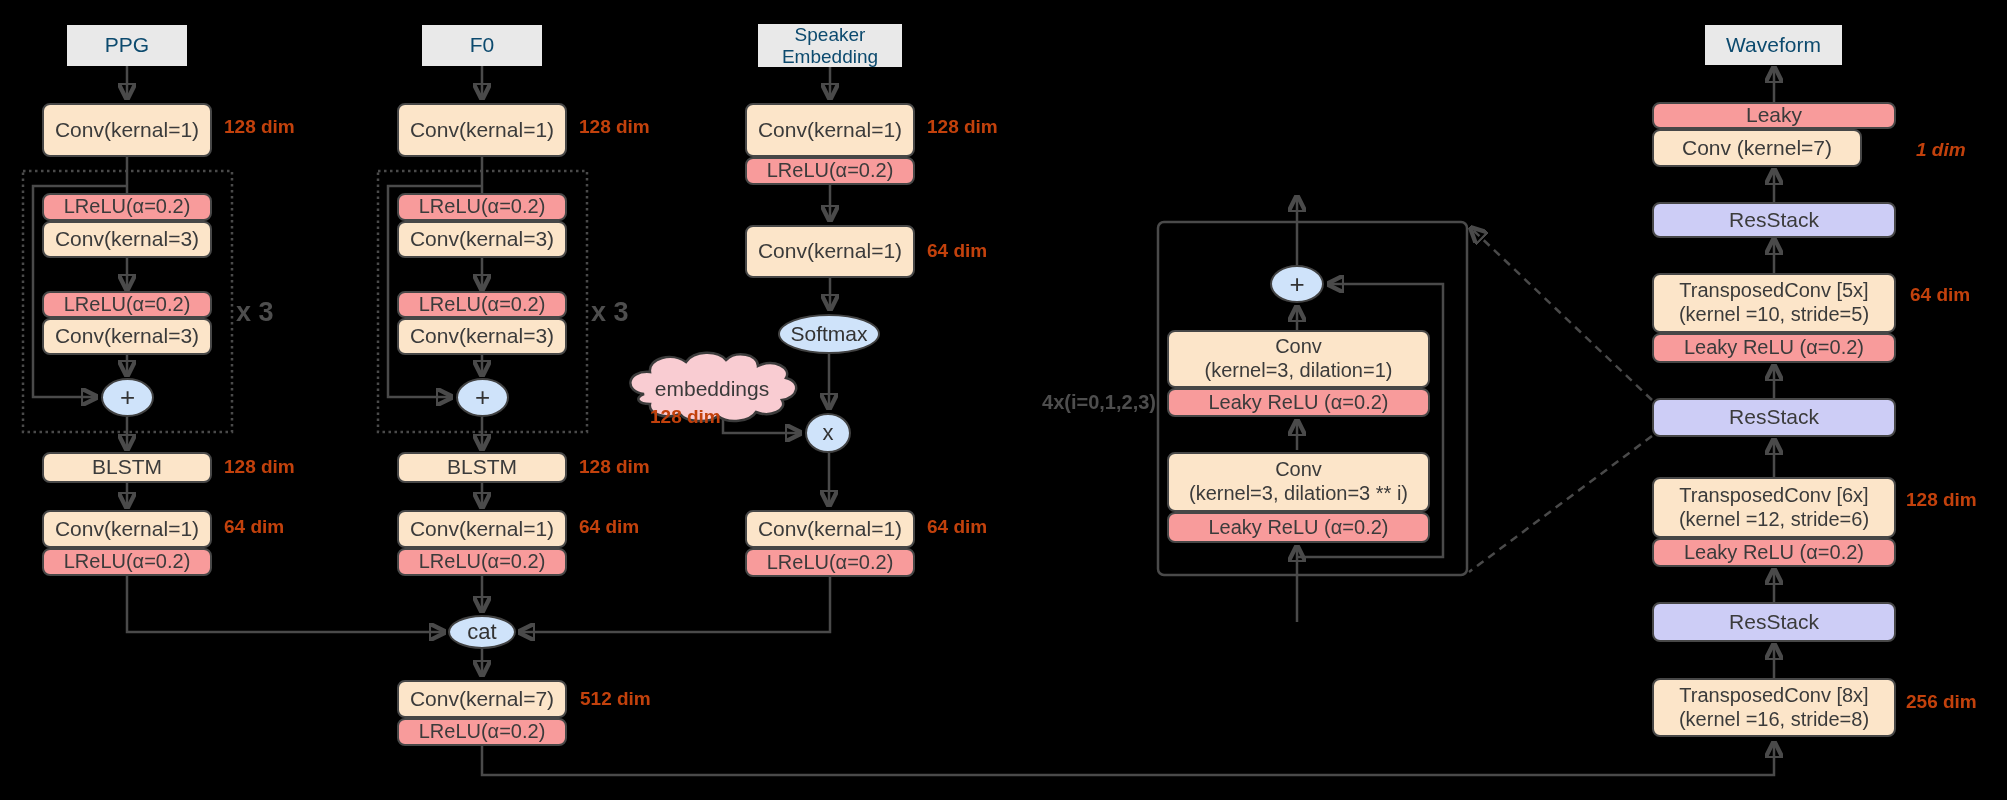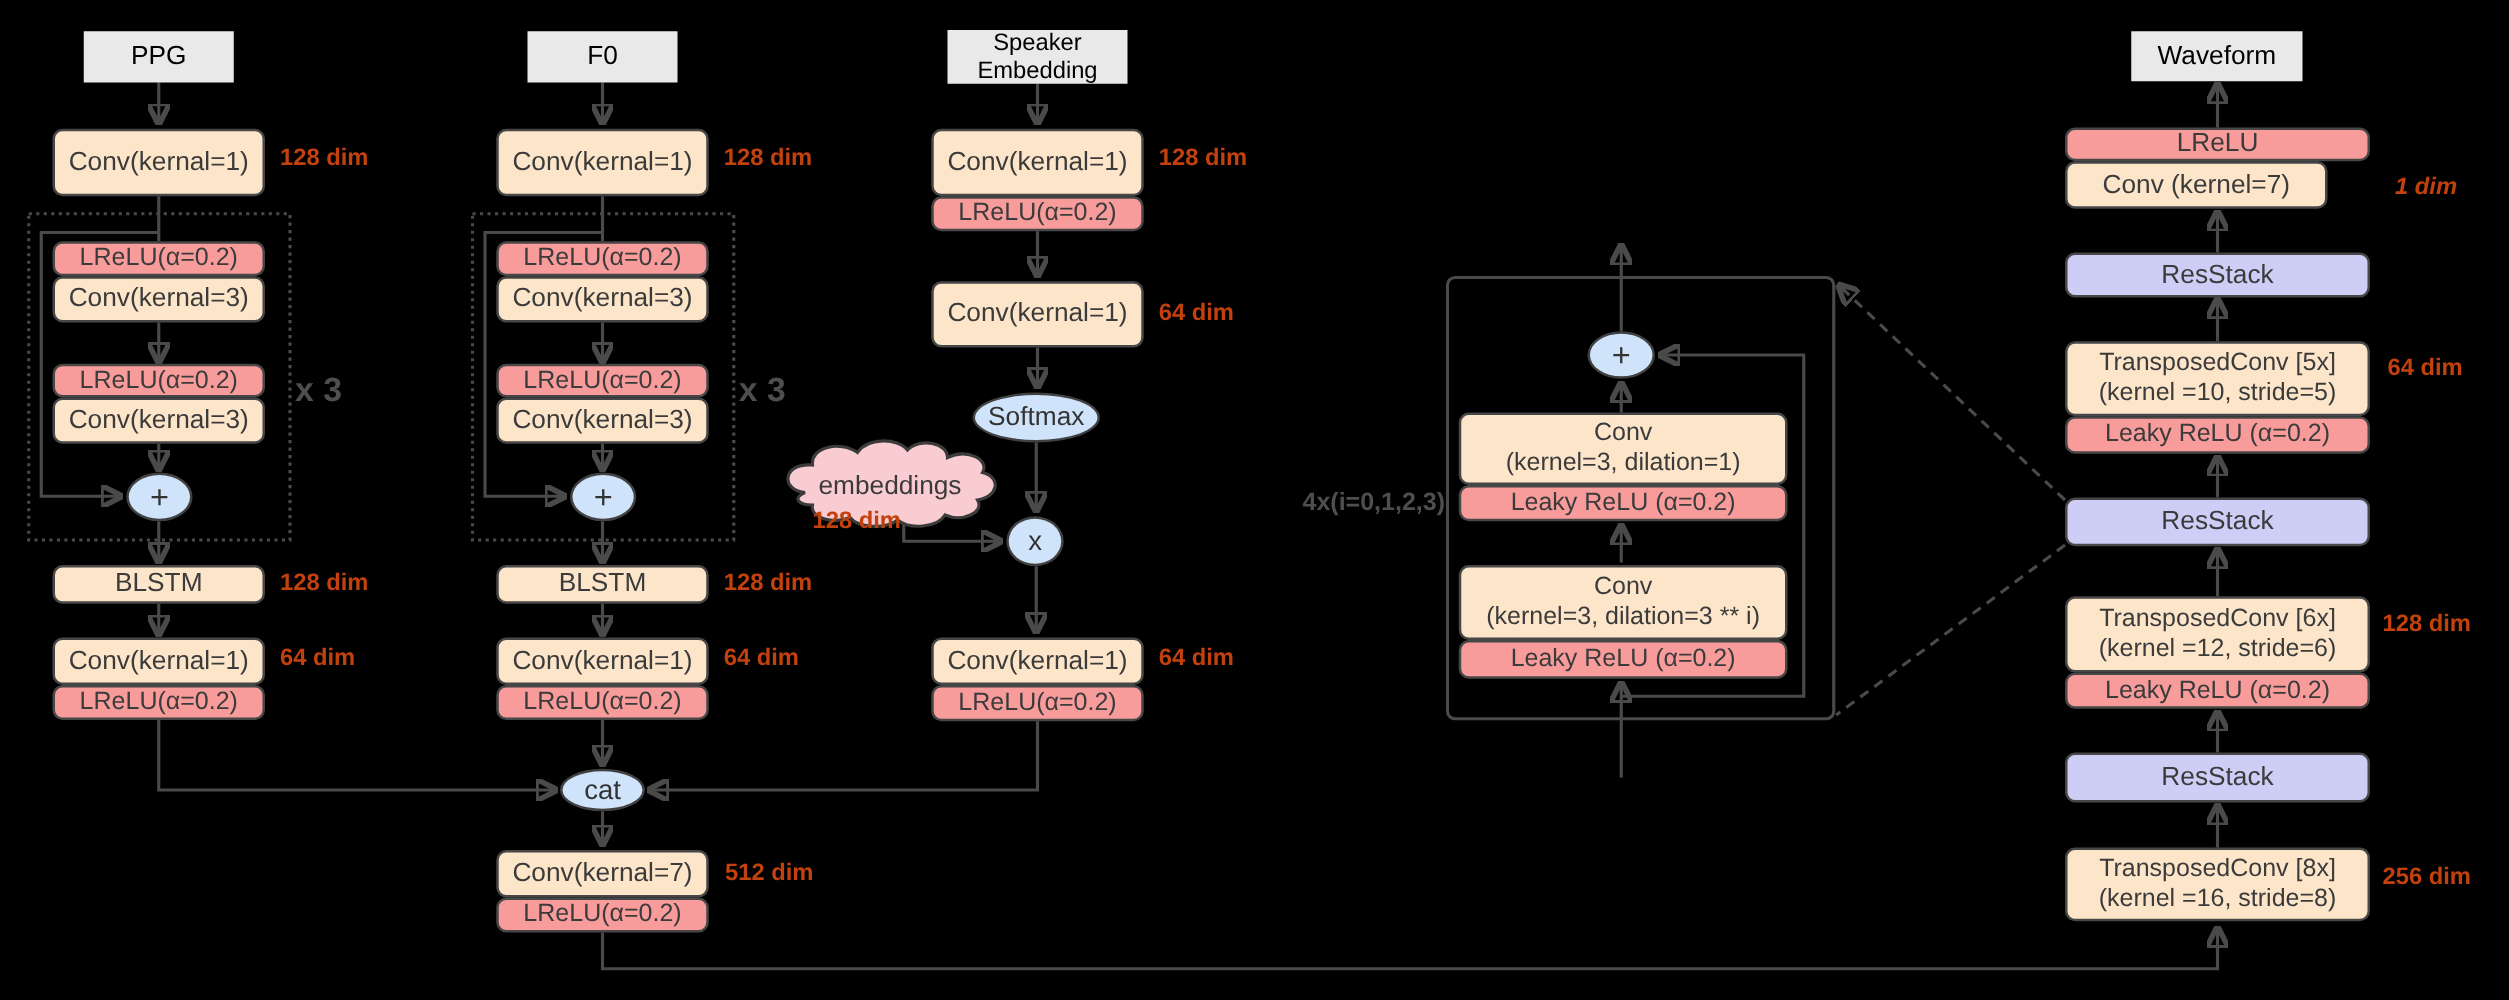--- a/index.html
+++ b/index.html
@@ -5,21 +5,21 @@
   html,body { margin:0; padding:0; background:#000; }
   .stage { position:relative; width:2007px; height:800px; background:#000;
            font-family:"Liberation Sans", sans-serif; overflow:hidden; }
   .box { position:absolute; box-sizing:border-box; border:2.5px solid #474747;
          border-radius:8px; display:flex; align-items:center; justify-content:center;
          text-align:center; color:#3b3b3b; font-size:21px; line-height:1.18;
          white-space:pre-line; z-index:2; }
   .peach  { background:#FCE5C9; }
   .pink   { background:#F89B9B; }
   .purple { background:#CDCDF6; }
-  .hdr { background:#E9E9E9; border:none; border-radius:0; color:#000000; }
+  .hdr { background:#E9E9E9; border:none; border-radius:0; color:#0c4a6e; }
   .hdr2 { font-size:19px; line-height:1.12; }
   .f20 { font-size:20px; }
   .enode { position:absolute; box-sizing:border-box; background:#CFE3FA;
            border:2.5px solid #414141; border-radius:50%; display:flex;
            align-items:center; justify-content:center; color:#333;
            font-size:22px; z-index:2; }
   .plus { font-size:26px; }
   .lbl { position:absolute; color:#c2410c; font-size:19px; z-index:2;
          white-space:nowrap; font-weight:bold; }
   .rep { position:absolute; color:#4e4e4e; font-weight:bold; font-size:27px;
@@ -162,21 +162,21 @@
   <div class="rep rep2" style="left:1030px; top:391px; width:126px;">4x(i=0,1,2,3)</div>
   <div class="enode plus" style="left:1270px; top:265px; width:54px; height:38px;">+</div>
   <div class="box peach f20" style="left:1167px; top:330px; width:263px; height:58px;">Conv
 (kernel=3, dilation=1)</div>
   <div class="box pink f20" style="left:1167px; top:388px; width:263px; height:29px;">Leaky ReLU (α=0.2)</div>
   <div class="box peach f20" style="left:1167px; top:452px; width:263px; height:60px;">Conv
 (kernel=3, dilation=3 ** i)</div>
   <div class="box pink f20" style="left:1167px; top:512px; width:263px; height:31px;">Leaky ReLU (α=0.2)</div>
 
   <div class="box hdr" style="left:1705px; top:25px; width:137px; height:40px;">Waveform</div>
-  <div class="box pink" style="left:1652px; top:102px; width:244px; height:27px;">LReLU</div>
+  <div class="box pink" style="left:1652px; top:102px; width:244px; height:27px;">Leaky</div>
   <div class="box peach" style="left:1652px; top:129px; width:210px; height:38px;">Conv (kernel=7)</div>
   <div class="lbl" style="left:1916px; top:139px;font-style:italic;">1 dim</div>
   <div class="box purple" style="left:1652px; top:202px; width:244px; height:36px;">ResStack</div>
   <div class="box peach f20" style="left:1652px; top:273px; width:244px; height:60px;">TransposedConv [5x]
 (kernel =10, stride=5)</div>
   <div class="lbl" style="left:1910px; top:284px;">64 dim</div>
   <div class="box pink f20" style="left:1652px; top:333px; width:244px; height:30px;">Leaky ReLU (α=0.2)</div>
   <div class="box purple" style="left:1652px; top:398px; width:244px; height:39px;">ResStack</div>
   <div class="box peach f20" style="left:1652px; top:477px; width:244px; height:61px;">TransposedConv [6x]
 (kernel =12, stride=6)</div>

